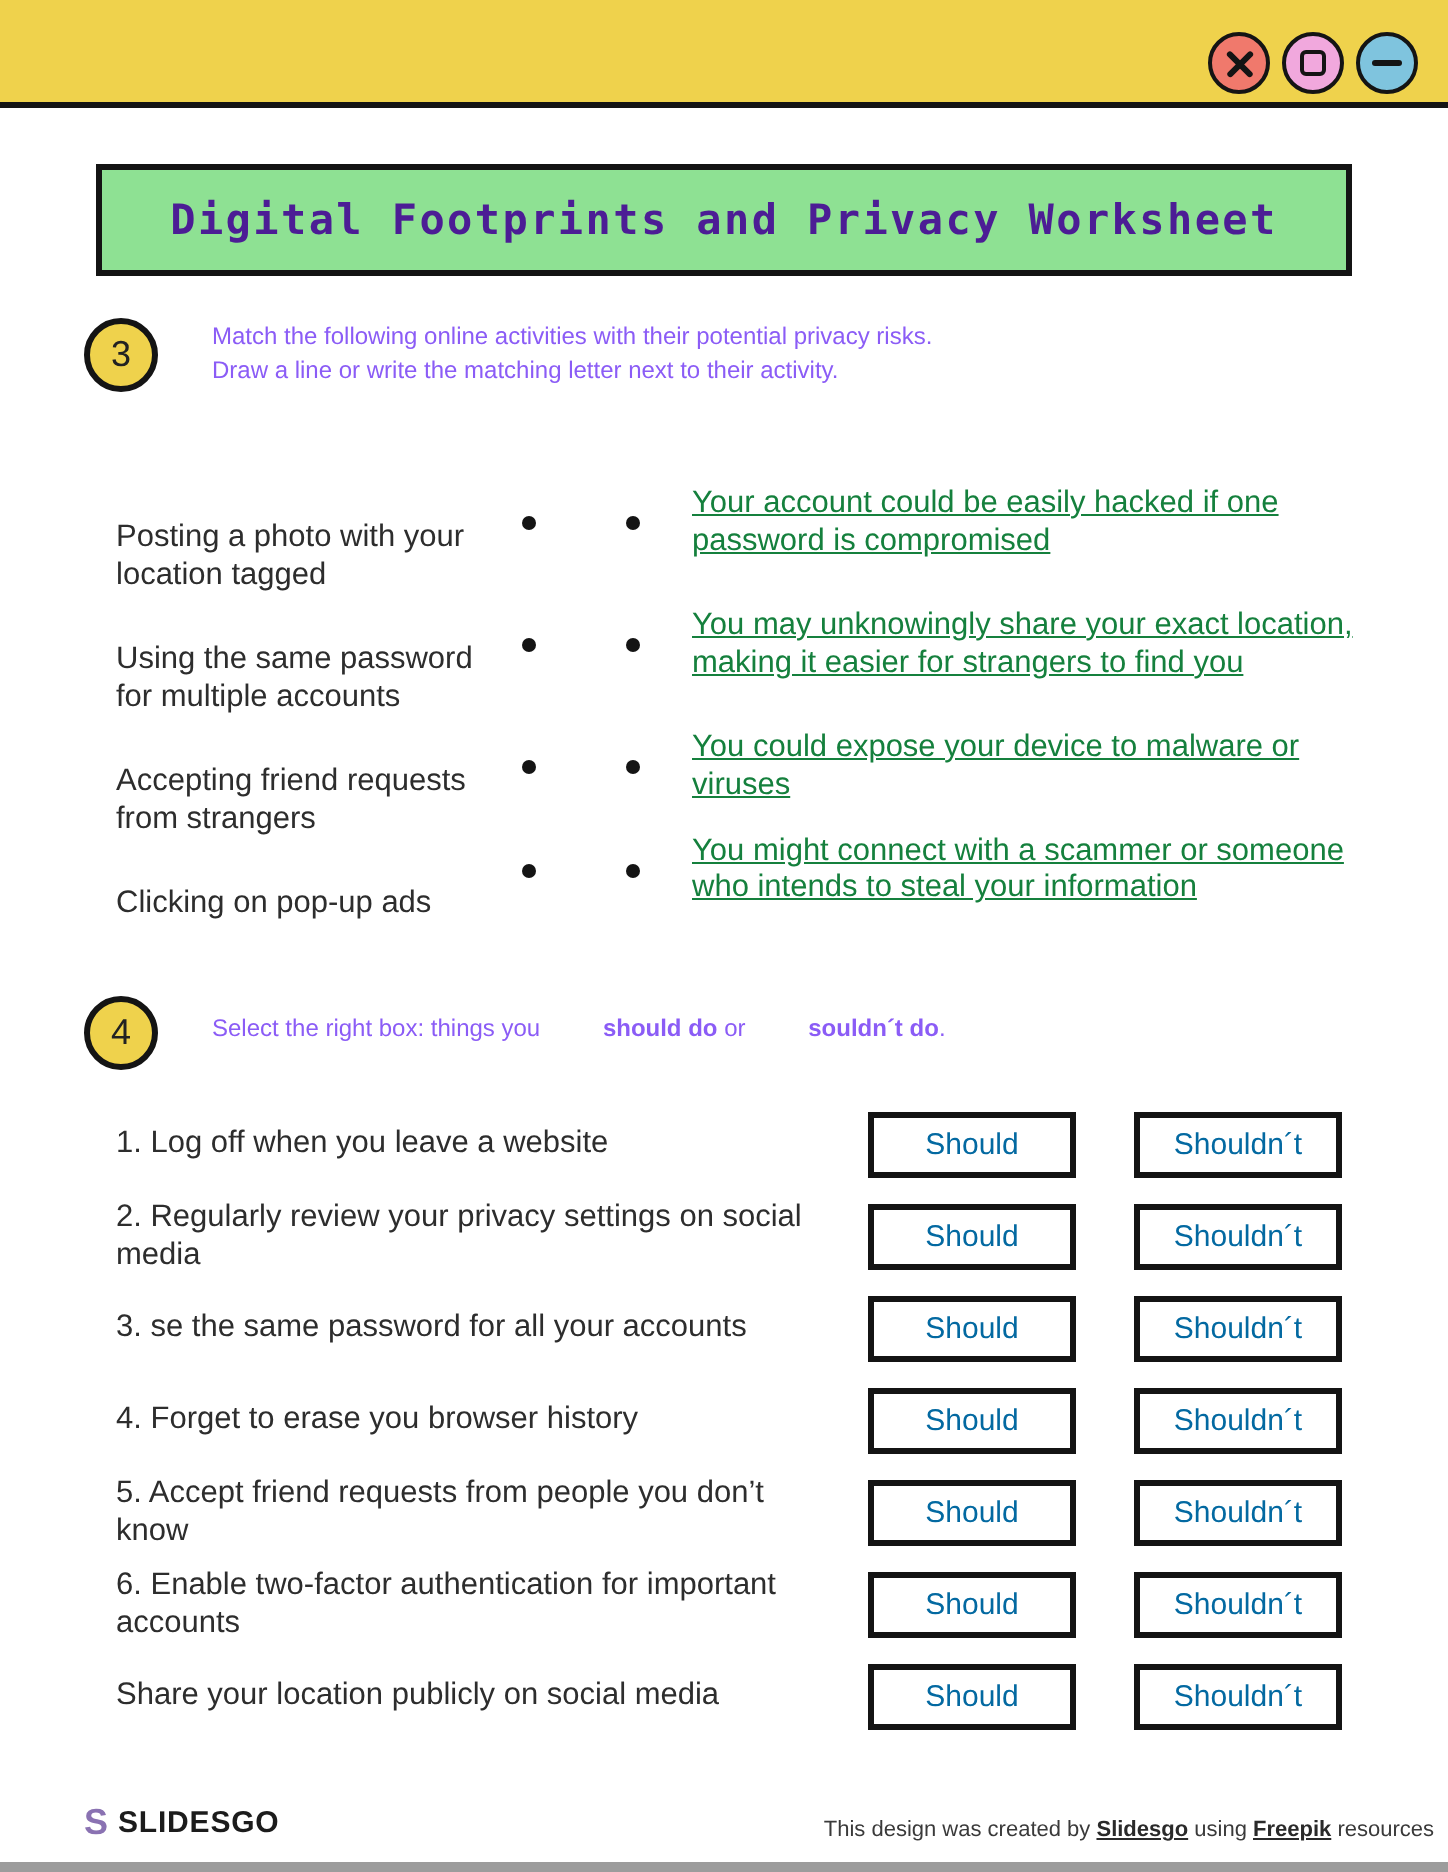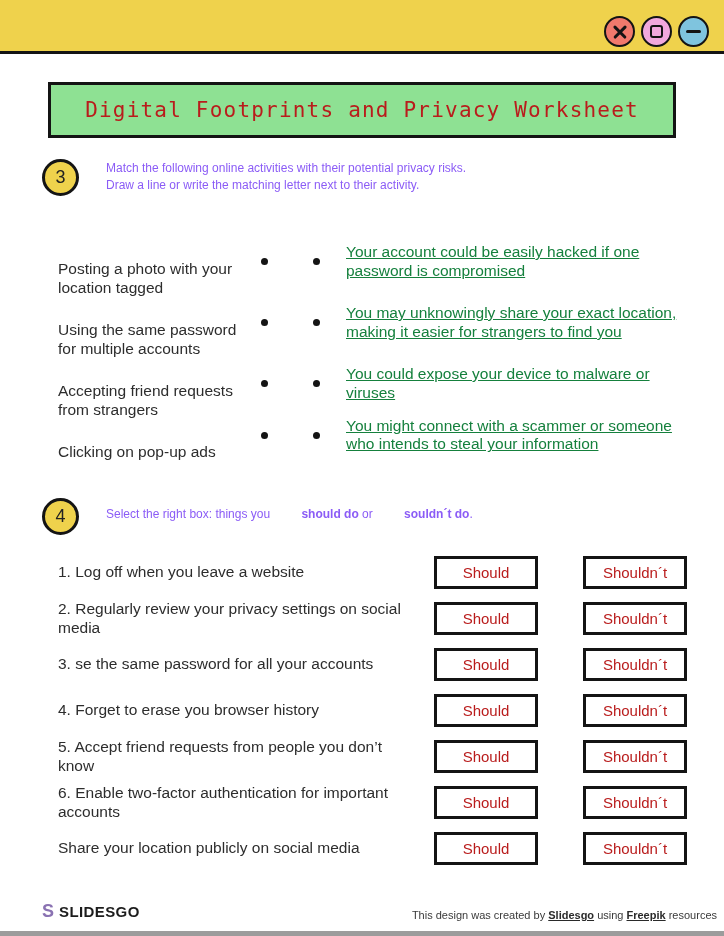--- a/index.html
+++ b/index.html
@@ -32,22 +32,22 @@
     width:13px; height:13px; border:2.7px solid #141414;
     border-radius:3px; box-sizing:border-box;
   }
   .minus-icon { width:15px; height:3px; background:#141414; border-radius:2px; }
 
   
   .title-box {
     position:absolute; left:48px; top:82px; width:628px; height:56px;
     border:3px solid #141414; box-sizing:border-box;
     display:flex; align-items:center; justify-content:center;
-    font-family:"DejaVu Sans Mono", monospace; font-weight:400;
-    font-size:21px; letter-spacing:1.2px; color:#b91c1c; white-space:nowrap;
+    font-family:"DejaVu Sans Mono", monospace; font-weight:700;
+    font-size:21px; letter-spacing:1.2px; color:#4c1d95; white-space:nowrap;
   }
 
   
   .badge {
     position:absolute; width:37px; height:37px; border-radius:50%;
     border:3px solid #141414; box-sizing:border-box;
     display:flex; align-items:center; justify-content:center;
     font-size:18px; color:#222;
   }
   .badge-3 { left:42px; top:159px; }
@@ -71,23 +71,23 @@
   .should-list { position:absolute; left:58px; top:556px; width:613px; }
   .should-row { display:flex; align-items:center; height:33px; margin-bottom:13px; }
   .should-text {
     width:376px; padding-right:20px; box-sizing:border-box;
     font-size:15.5px; line-height:1.2; color:#2d2d2d; flex-shrink:0;
   }
   .choice-box {
     width:104px; height:33px; box-sizing:border-box; flex-shrink:0;
     border:3px solid #141414; background:#ffffff;
     display:flex; align-items:center; justify-content:center;
-    font-size:15px; color:#b91c1c; cursor:pointer;
-  }
-  .choice-box + .choice-box { margin-left:45px;justify-content:center; }
+    font-size:15px; color:#0369a1; cursor:pointer;
+  }
+  .choice-box + .choice-box { margin-left:29px;justify-content:center; }
 
   
   .footer-logo {
     position:absolute; left:42px; top:902px;
     display:flex; align-items:center; gap:5px;
   }
   .logo-s { color:#8a72b2; font-weight:800; font-size:18px; line-height:1; }
   .logo-text { font-weight:700; font-size:15px; letter-spacing:0.4px; color:#1c1c1c; }
   .attribution { position:absolute; right:7px; top:909px; font-size:11px; color:#3a3a3a; }
   .attribution .link { font-weight:700; text-decoration:underline; color:#2a2a2a; cursor:pointer; }

